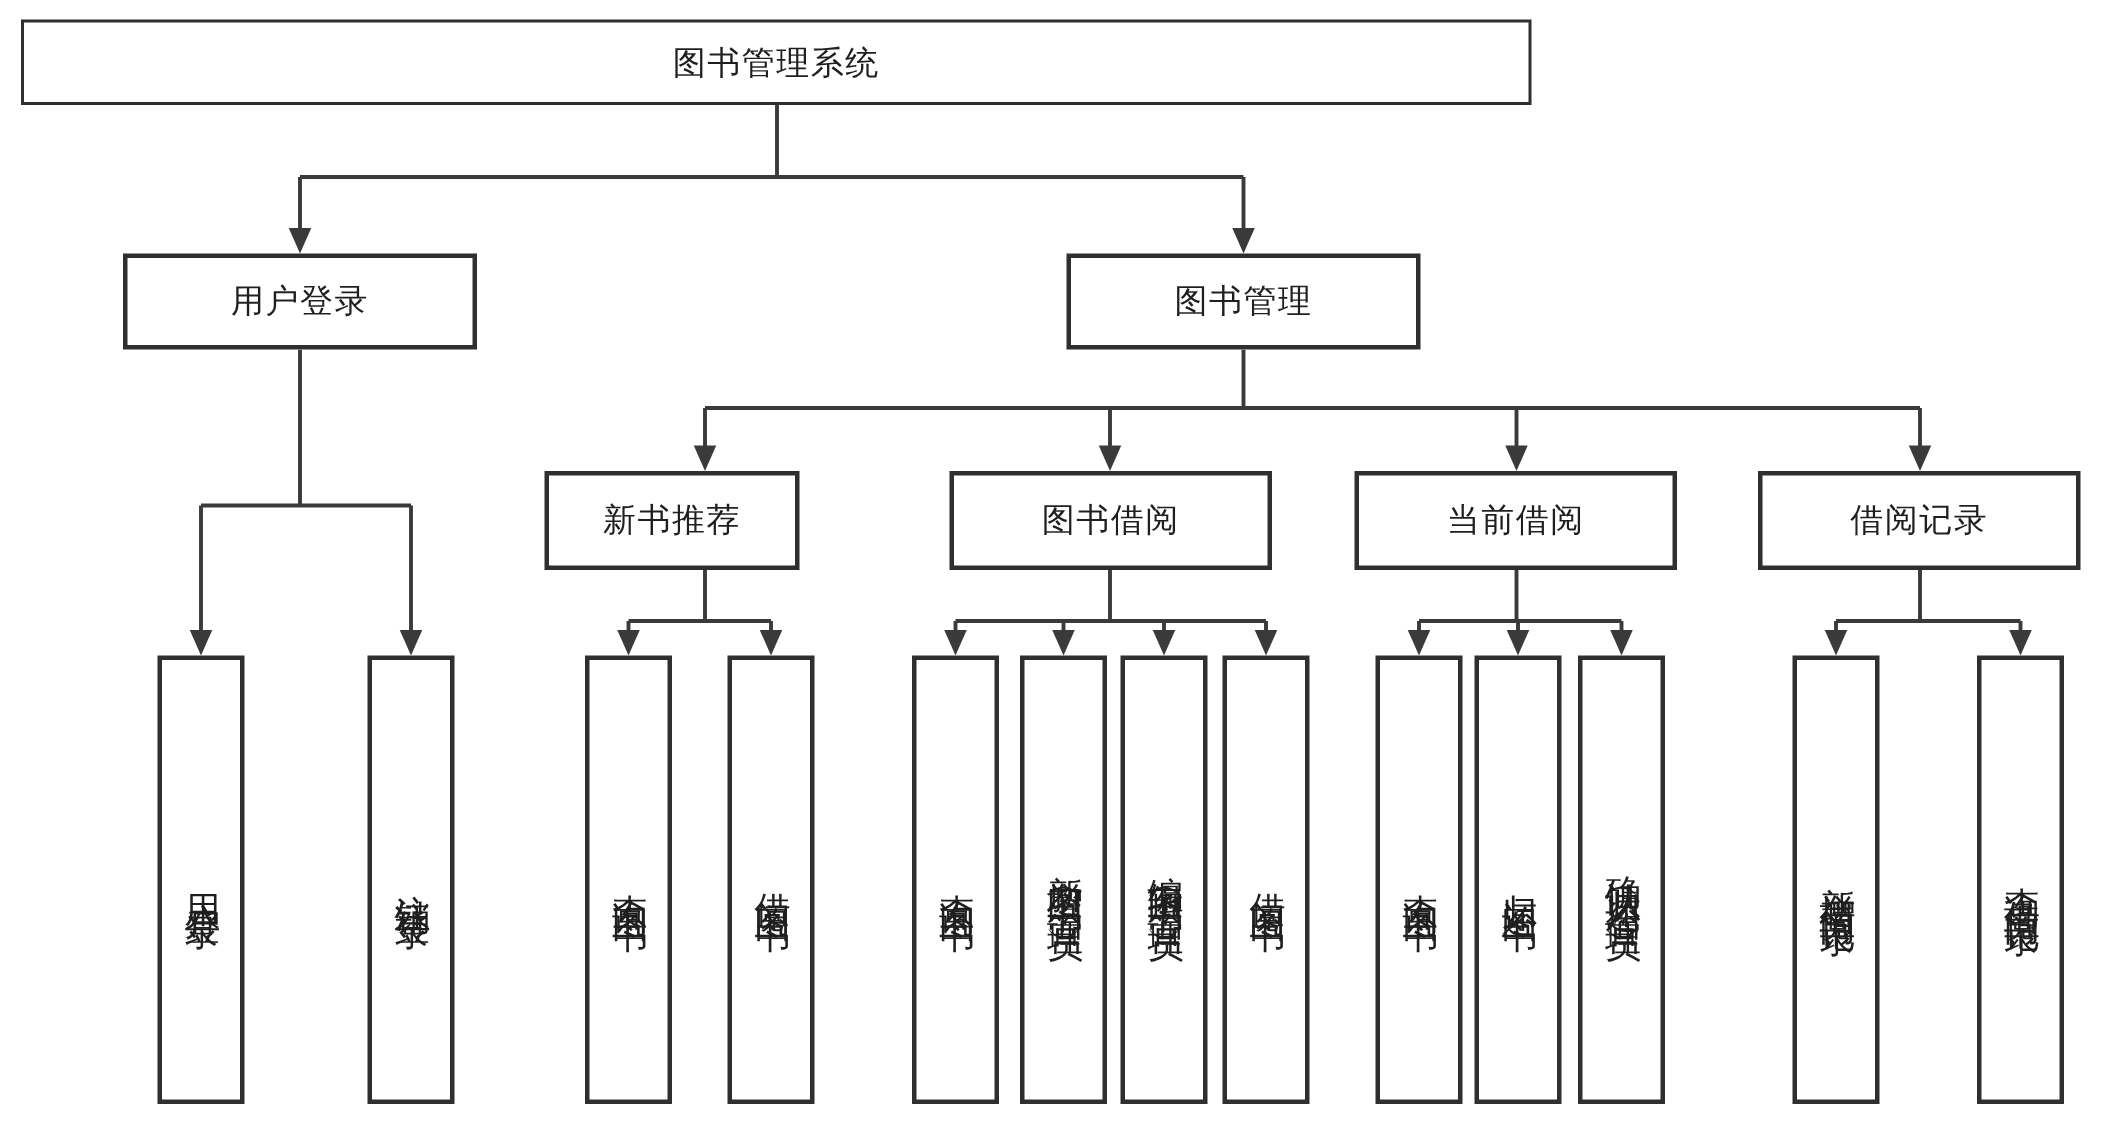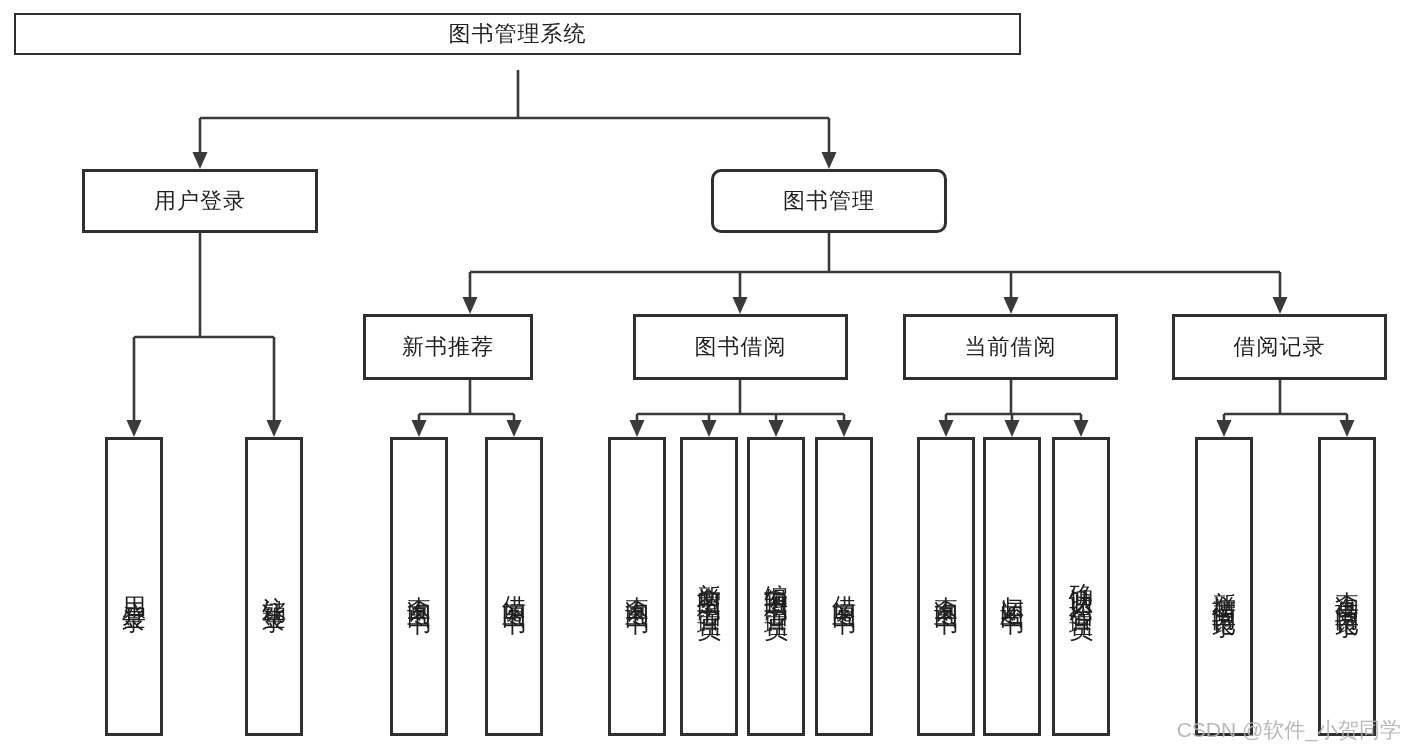--- a/index.html
+++ b/index.html
@@ -42,23 +42,23 @@
   }
   .v-node {
     writing-mode: vertical-rl;
     text-orientation: mixed;
     font-size: 24px;
     font-weight: 500;
     letter-spacing: 5px;
     line-height: 1;
   }
   
-  [data-name="node-root"]                 { left: 14px;   top: 13px;  width: 1007px; height: 42px; border-width: 2.5px; }
+  [data-name="node-root"]                 { left: 14px;   top: 13px;  width: 1007px; height: 57px; border-width: 2.5px; }
   [data-name="node-user-login"]           { left: 82px;   top: 169px; width: 236px;  height: 64px; }
-  [data-name="node-book-management"]      { left: 711px;  top: 169px; width: 236px;  height: 64px; border-radius: 10px; }
+  [data-name="node-book-management"]      { left: 711px;  top: 169px; width: 236px;  height: 64px; }
   [data-name="node-new-book-recommend"]   { left: 363px;  top: 314px; width: 170px;  height: 66px; }
   [data-name="node-book-borrow"]          { left: 633px;  top: 314px; width: 215px;  height: 66px; }
   [data-name="node-current-borrow"]       { left: 903px;  top: 314px; width: 215px;  height: 66px; }
   [data-name="node-borrow-records"]       { left: 1172px; top: 314px; width: 215px;  height: 66px; text-align: center; }
   .leaf { top: 437px; width: 58px; height: 299px; }
   [data-name="leaf-user-login"]           { left: 105px; }
   [data-name="leaf-logout"]               { left: 245px; }
   [data-name="leaf-query-books-1"]        { left: 390px; }
   [data-name="leaf-borrow-books-1"]       { left: 485px; }
   [data-name="leaf-query-books-2"]        { left: 608px; }
@@ -158,14 +158,13 @@
   <div class="node v-node leaf" data-name="leaf-query-books-2">查询图书</div>
   <div class="node v-node leaf" data-name="leaf-add-books">新增图书（管理员）</div>
   <div class="node v-node leaf" data-name="leaf-edit-books">编辑图书（管理员）</div>
   <div class="node v-node leaf" data-name="leaf-borrow-books-2">借阅图书</div>
   <div class="node v-node leaf" data-name="leaf-query-books-3">查询图书</div>
   <div class="node v-node leaf" data-name="leaf-return-books">归还图书</div>
   <div class="node v-node leaf" data-name="leaf-confirm-return">确认归还（管理员）</div>
   <div class="node v-node leaf" data-name="leaf-add-borrow-record">新增借阅记录</div>
   <div class="node v-node leaf" data-name="leaf-query-borrow-record">查询借阅记录</div>
 
-  <div class="watermark" data-name="watermark-text">CSDN @软件_小贺同学</div>
 </div>
 
 </body></html>

